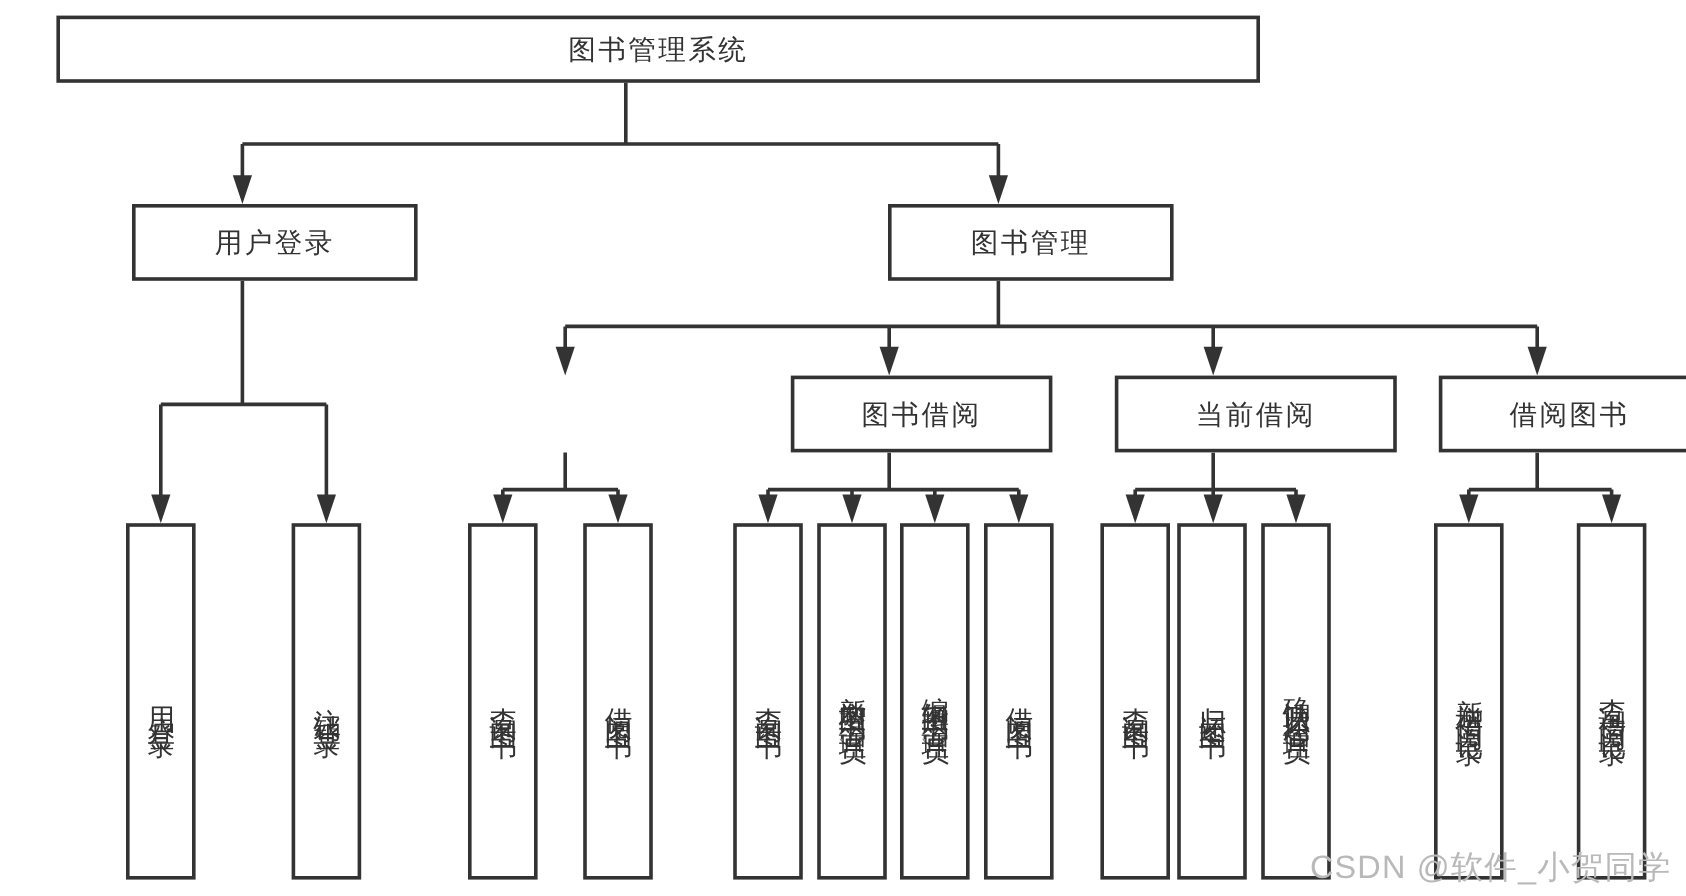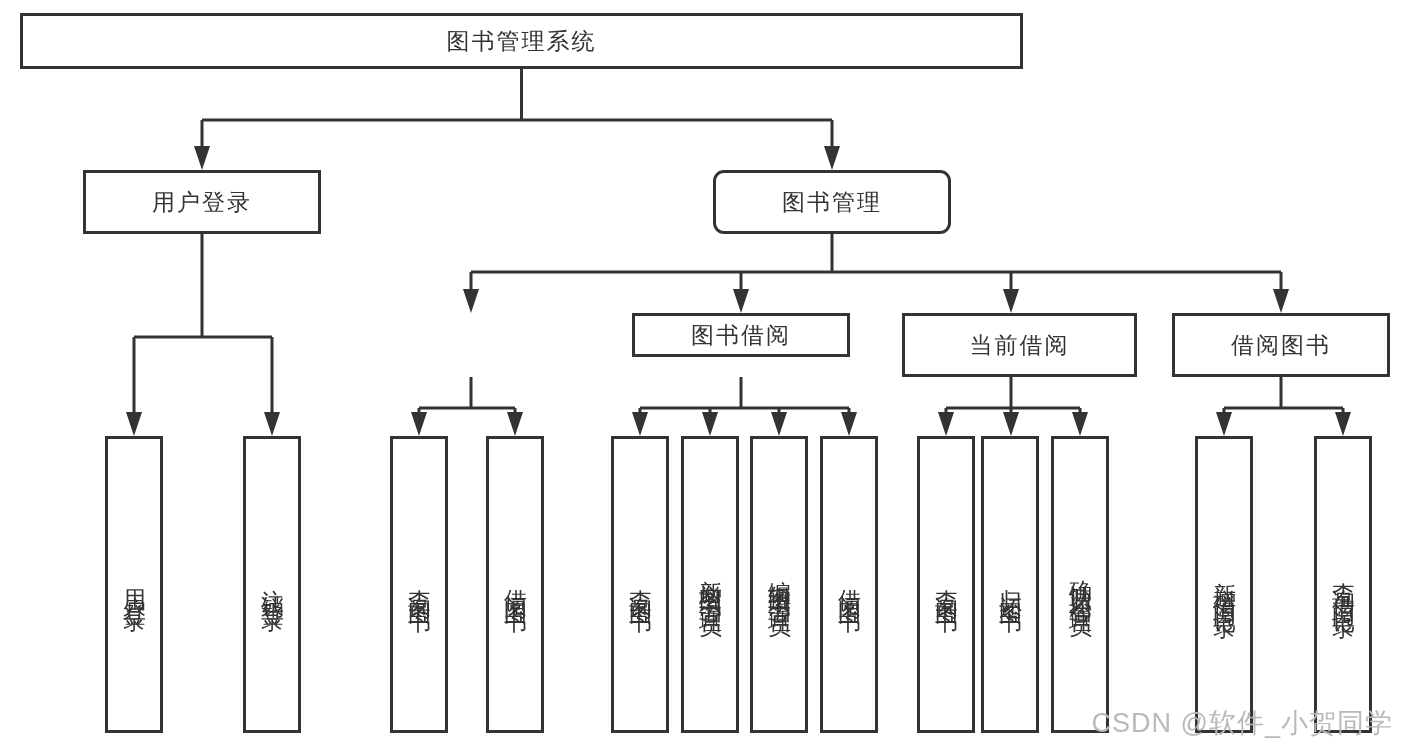--- a/index.html
+++ b/index.html
@@ -11,21 +11,21 @@
     color:#333333;
     overflow:hidden;
   }
   svg.wires{position:absolute;left:0;top:0;width:1405px;height:747px;}
   .line{stroke:#333333;stroke-width:3;fill:none;}
   .ah{fill:#333333;stroke:none;}
   .hbox{
     position:absolute;box-sizing:border-box;
     border:3px solid #333333;background:#ffffff;
     display:flex;align-items:center;justify-content:center;
-    font-size:23px;letter-spacing:2px;white-space:nowrap;
+    font-size:23px;letter-spacing:2px;white-space:nowrap;margin-left:27px;
   }
   .vbox{
     position:absolute;box-sizing:border-box;
     width:58px;top:436px;height:297px;
     border:3px solid #333333;background:#ffffff;
     writing-mode:vertical-rl;text-orientation:mixed;
     text-align:center;line-height:50px;
     font-size:23px;letter-spacing:7px;
   }
   .watermark{
@@ -71,23 +71,23 @@
     <path class="ah" d="M1072 412 L1088 412 L1080 436 Z"></path>
 
     <path class="line" d="M1281 377 L1281 408 M1224 408 L1343 408 M1224 408 L1224 414 M1343 408 L1343 414"></path>
     <path class="ah" d="M1216 412 L1232 412 L1224 436 Z"></path>
     <path class="ah" d="M1335 412 L1351 412 L1343 436 Z"></path>
   </svg>
 
   <div class="hbox" style="left:20px;top:13px;width:1003px;height:56px;">图书管理系统</div>
 
   <div class="hbox" style="left:83px;top:170px;width:238px;height:64px;">用户登录</div>
-  <div class="hbox" style="left:713px;top:170px;width:238px;height:64px;border-radius:11px;">图书管理</div>
+  <div class="hbox" style="left:713px;top:170px;width:238px;height:64px;">图书管理</div>
 
-  <div class="hbox" style="left:632px;top:313px;width:218px;height:44px;">图书借阅</div>
+  <div class="hbox" style="left:632px;top:313px;width:218px;height:64px;">图书借阅</div>
   <div class="hbox" style="left:902px;top:313px;width:235px;height:64px;">当前借阅</div>
   <div class="hbox" style="left:1172px;top:313px;width:218px;height:64px;">借阅图书</div>
 
   <div class="vbox" style="left:105px;">用户登录</div>
   <div class="vbox" style="left:243px;">注销登录</div>
 
   <div class="vbox" style="left:390px;">查询图书</div>
   <div class="vbox" style="left:486px;">借阅图书</div>
 
   <div class="vbox" style="left:611px;">查询图书</div>

